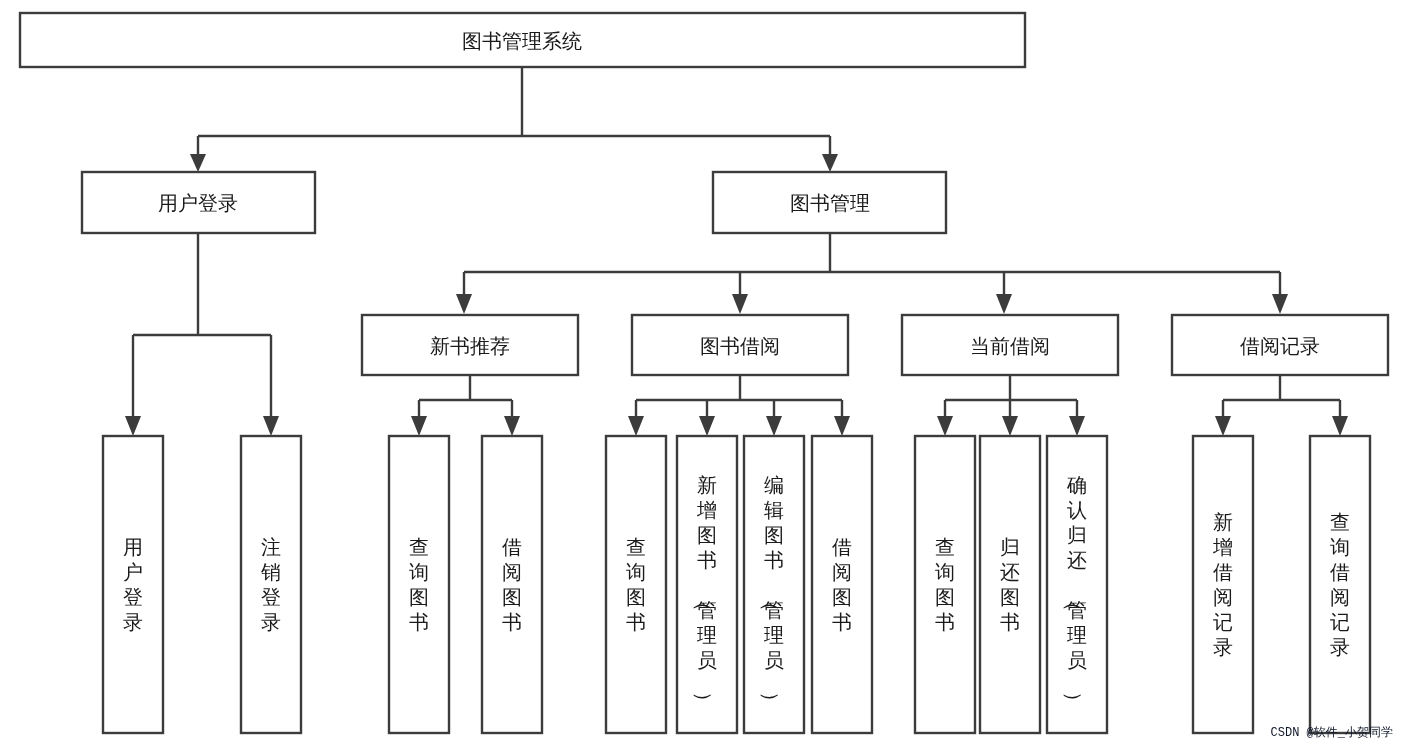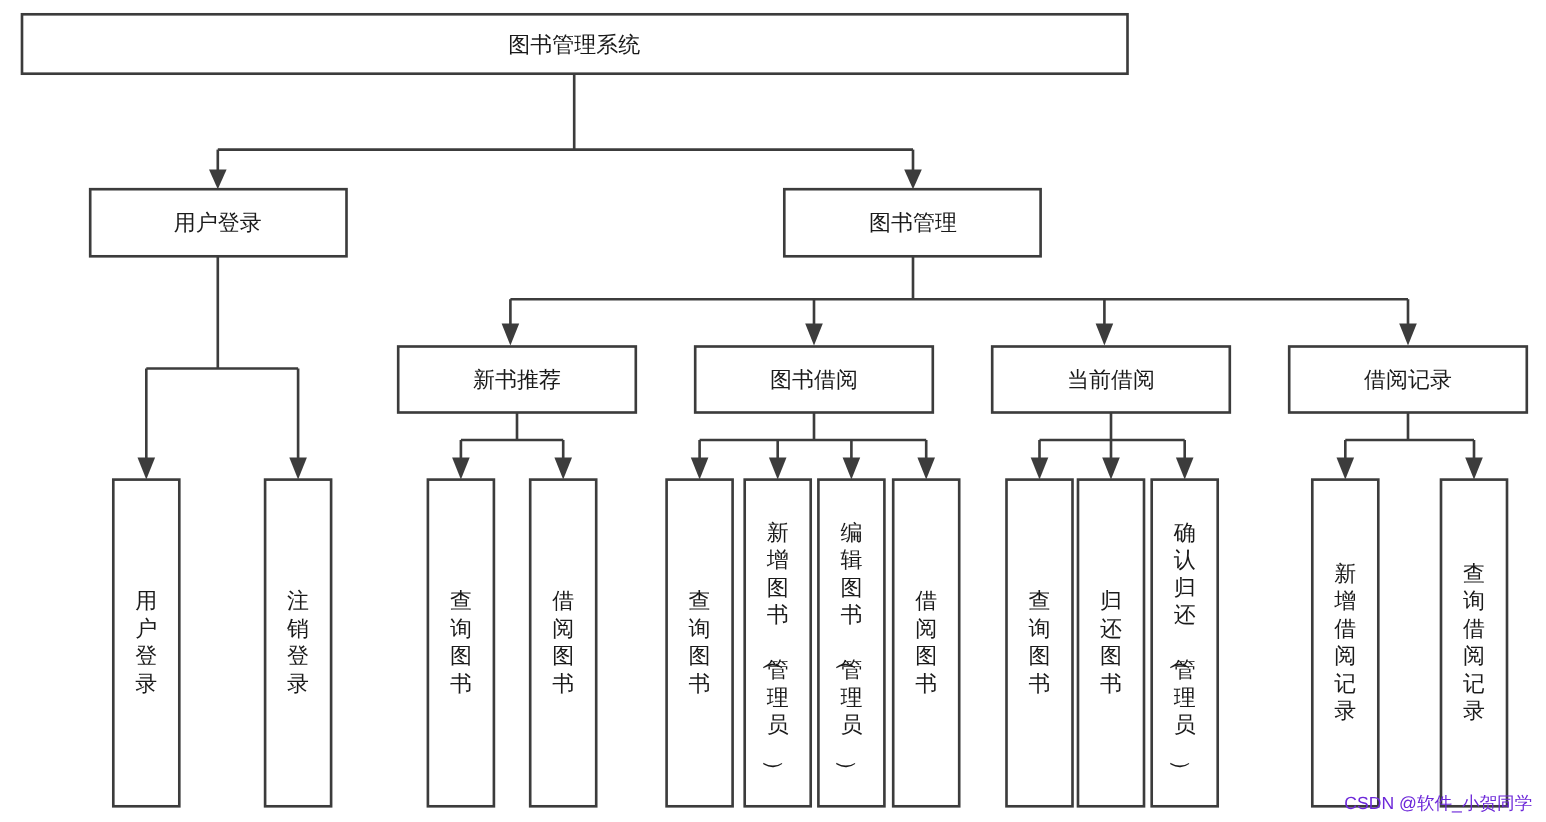--- a/index.html
+++ b/index.html
@@ -54,23 +54,23 @@
     font-family: "Liberation Sans", "DejaVu Sans", sans-serif;
     font-size: 20px;
     fill: #1a1a1a;
     text-anchor: middle;
     dominant-baseline: central;
   }
   .watermark-text {
     position: absolute;
     right: 12px;
     bottom: 6px;
-    font-family: Liberation Sans, sans-serif;
-    font-size: 16px;
-    color: #6d28d9;
+    font-family: Liberation Mono, monospace;
+    font-size: 12px;
+    color: #0f172a;
     white-space: nowrap;
     pointer-events: none;
   }
 </style>
 </head>
 <body>
 
 <div id="diagram-root">
 
   <svg class="diagram-svg" viewBox="0 0 1405 747" xmlns="http://www.w3.org/2000/svg">

